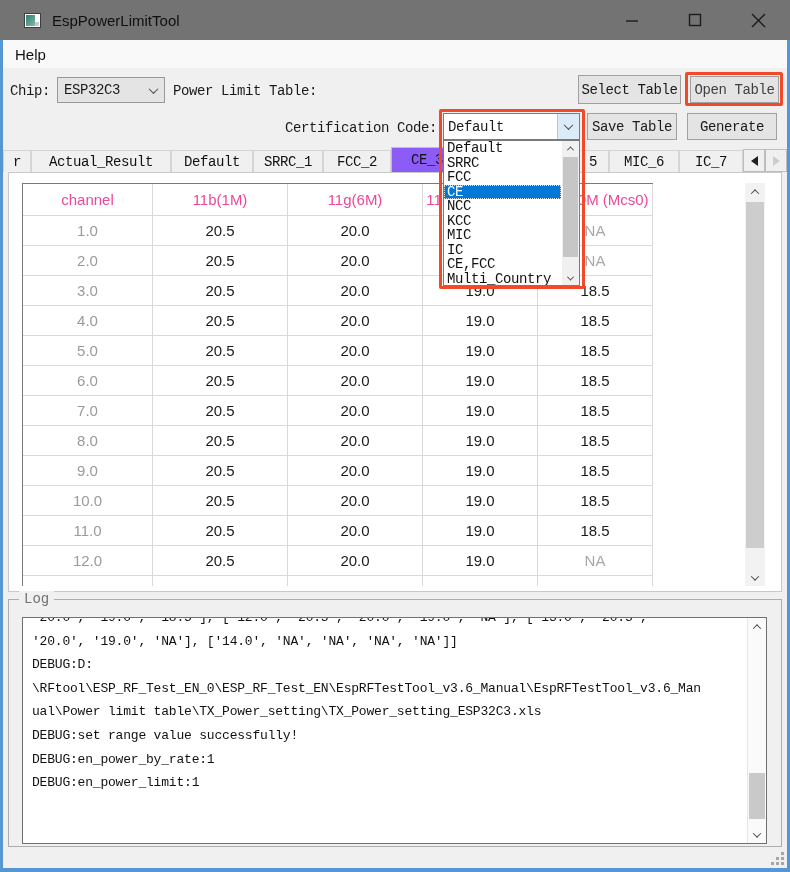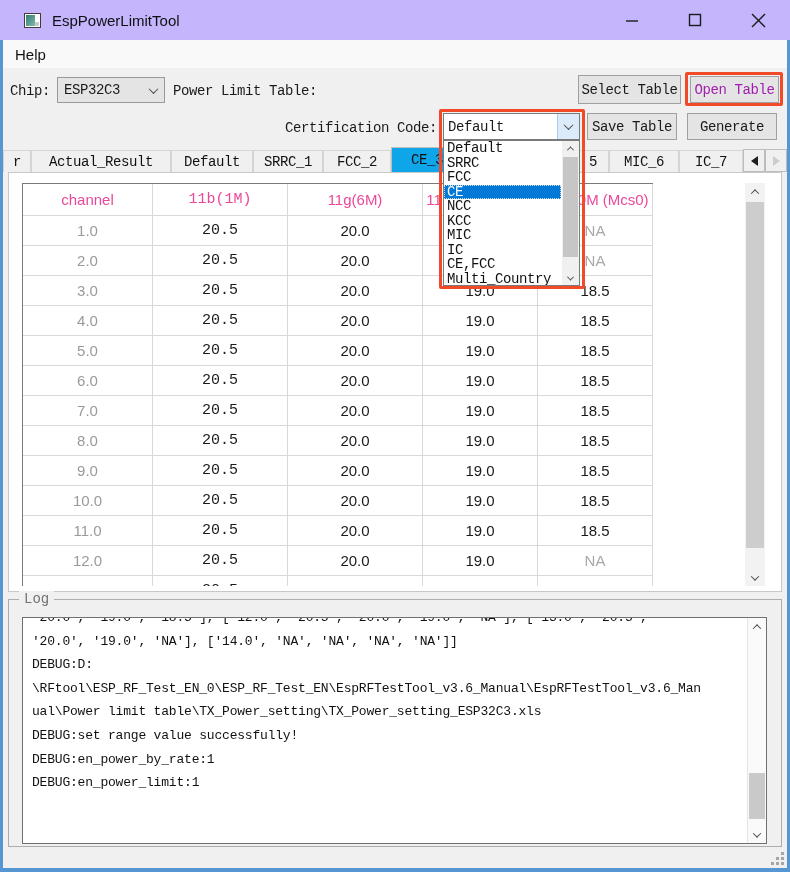--- a/index.html
+++ b/index.html
@@ -5,21 +5,21 @@
   * { margin:0; padding:0; box-sizing:border-box; }
   html,body { background:#cccccc; }
   .window {
     position:relative; width:790px; height:872px; background:#F0F0F0;
     font-family:"Liberation Sans","DejaVu Sans",sans-serif; overflow:hidden;
     -webkit-font-smoothing:antialiased;
   }
   .mono { font-family:"Liberation Mono","DejaVu Sans Mono",monospace; font-size:14px; letter-spacing:-0.4px; color:#1a1a1a; }
 
   
-  .titlebar { position:absolute; left:0; top:0; width:790px; height:40px; background:#c4b5fd; display:flex; align-items:center; }
+  .titlebar { position:absolute; left:0; top:0; width:790px; height:40px; background:#737373; display:flex; align-items:center; }
   .edge { position:absolute; background:#5697D3; z-index:5; }
   .edge.l { left:0; top:40px; width:3px; bottom:0; }
   .edge.r { right:0; top:40px; width:3px; bottom:0; }
   .edge.b { left:0; bottom:0; height:4px; width:790px; }
   .appicon { width:17px; height:15px; margin-left:24px; border:1px solid #3d3d3d; background:#ffffff; position:relative; }
   .appicon .fill { position:absolute; left:1px; top:1px; width:9px; height:11px; background:linear-gradient(135deg,#2f7d74,#7fb9a8); }
   .appicon .sub { position:absolute; right:1px; bottom:1px; width:4px; height:4px; background:#c9c9c9; }
   .titletext { margin-left:11px; font-size:15px; color:#101010; }
   .wincontrols { position:absolute; right:0; top:0; height:40px; width:190px; display:flex; }
   .wbtn { flex:1; display:flex; align-items:center; justify-content:center; }
@@ -31,27 +31,27 @@
   .lbl { position:absolute; white-space:pre; }
   .combo { position:absolute; border:1px solid #999; background:#E4E4E4; display:flex; align-items:center; }
   .combo .val { padding-left:6px; flex:1; white-space:nowrap; overflow:hidden; }
   .combo .dropbtn { width:22px; align-self:stretch; display:flex; align-items:center; justify-content:center; }
   .chv { display:inline-block; width:7px; height:7px; border-right:1.6px solid #4a4a4a; border-bottom:1.6px solid #4a4a4a; }
   .chv.down { transform:rotate(45deg) translate(-1px,-1px); }
   .chv.up { transform:rotate(-135deg) translate(-1px,-1px); }
   .textinput { position:absolute; background:#fff; border:1px solid #565656; display:flex; align-items:center; overflow:hidden; }
   .textinput span { padding-left:4px; white-space:nowrap; }
   .btn { position:absolute; background:#E4E4E4; border:1px solid #A0A0A0; display:flex; align-items:center; justify-content:center; overflow:hidden; white-space:nowrap; }
-  .btn.disabled { color:#a21caf; }
+  .btn.disabled { color:#404040; }
   .annot { position:absolute; border:3px solid #F24A28; border-radius:2px; z-index:60; pointer-events:none; }
 
   
   .tabbar { position:absolute; left:3px; top:147px; width:784px; height:25px; display:flex; align-items:flex-end; }
   .tab { height:22px; background:#F0F0F0; border:1px solid #D4D4D4; border-bottom:none; display:flex; align-items:center; justify-content:center; font-family:"Liberation Mono","DejaVu Sans Mono",monospace; font-size:14px; letter-spacing:-0.4px; color:#111; flex:0 0 auto; }
-  .tab.active { height:25px; background:#0ea5e9; border-color:#c0c0c0; position:relative; z-index:2; }
+  .tab.active { height:25px; background:#8b5cf6; border-color:#c0c0c0; position:relative; z-index:2; }
   .tab:nth-child(1){ width:28px; }
   .tab:nth-child(2){ width:140px;justify-content:center; }
   .tab:nth-child(3){ width:82px; }
   .tab:nth-child(4){ width:70px; }
   .tab:nth-child(5){ width:68px; }
   .tab:nth-child(6){ width:72px; }
   .tab:nth-child(7){ width:72px; }
   .tab:nth-child(8){ width:74px; justify-content:flex-end; padding-right:11px; }
   .tab:nth-child(9){ width:70px; }
   .tab:nth-child(10){ width:64px; }
@@ -60,21 +60,21 @@
   .tri-left { width:0; height:0; border-top:5px solid transparent; border-bottom:5px solid transparent; border-right:7px solid #1f1f1f; }
   .tri-right { width:0; height:0; border-top:5px solid transparent; border-bottom:5px solid transparent; border-left:7px solid #cdcdcd; }
 
   
   .panel { position:absolute; left:8px; top:172px; width:774px; height:420px; background:#ffffff; border:1px solid #C8C8C8; }
   .grid { position:absolute; left:22px; top:183px; width:631px; height:403px; overflow:hidden; border-left:1px solid #7a7a7a; border-top:1px solid #7a7a7a; background:#fff; font-size:15px; }
   .trow { display:flex; height:30px; }
   .trow.thead { height:32px; }
   .tcell { border-right:1px solid #D9D9D9; border-bottom:1px solid #D9D9D9; display:flex; align-items:center; justify-content:center; color:#1a1a1a; white-space:nowrap; overflow:visible; }
   .tcell.c0 { width:130px; color:#9a9a9a; }
-  .tcell.c1 { width:135px;font-family:Liberation Mono, monospace; }
+  .tcell.c1 { width:135px; }
   .tcell.c2 { width:135px; }
   .tcell.c3 { width:115px; }
   .tcell.c4 { width:115px; }
   .tcell.muted { color:#a8a8a8; }
   .trow.thead .tcell { color:#ec4899; }
 
   
   .vscroll { position:absolute; background:#F2F2F2; }
   .vscroll .sarr { position:absolute; left:0; width:100%; height:17px; display:flex; align-items:center; justify-content:center; background:#F2F2F2; }
   .vscroll .sarr.top { top:0; } .vscroll .sarr.bot { bottom:0; }

